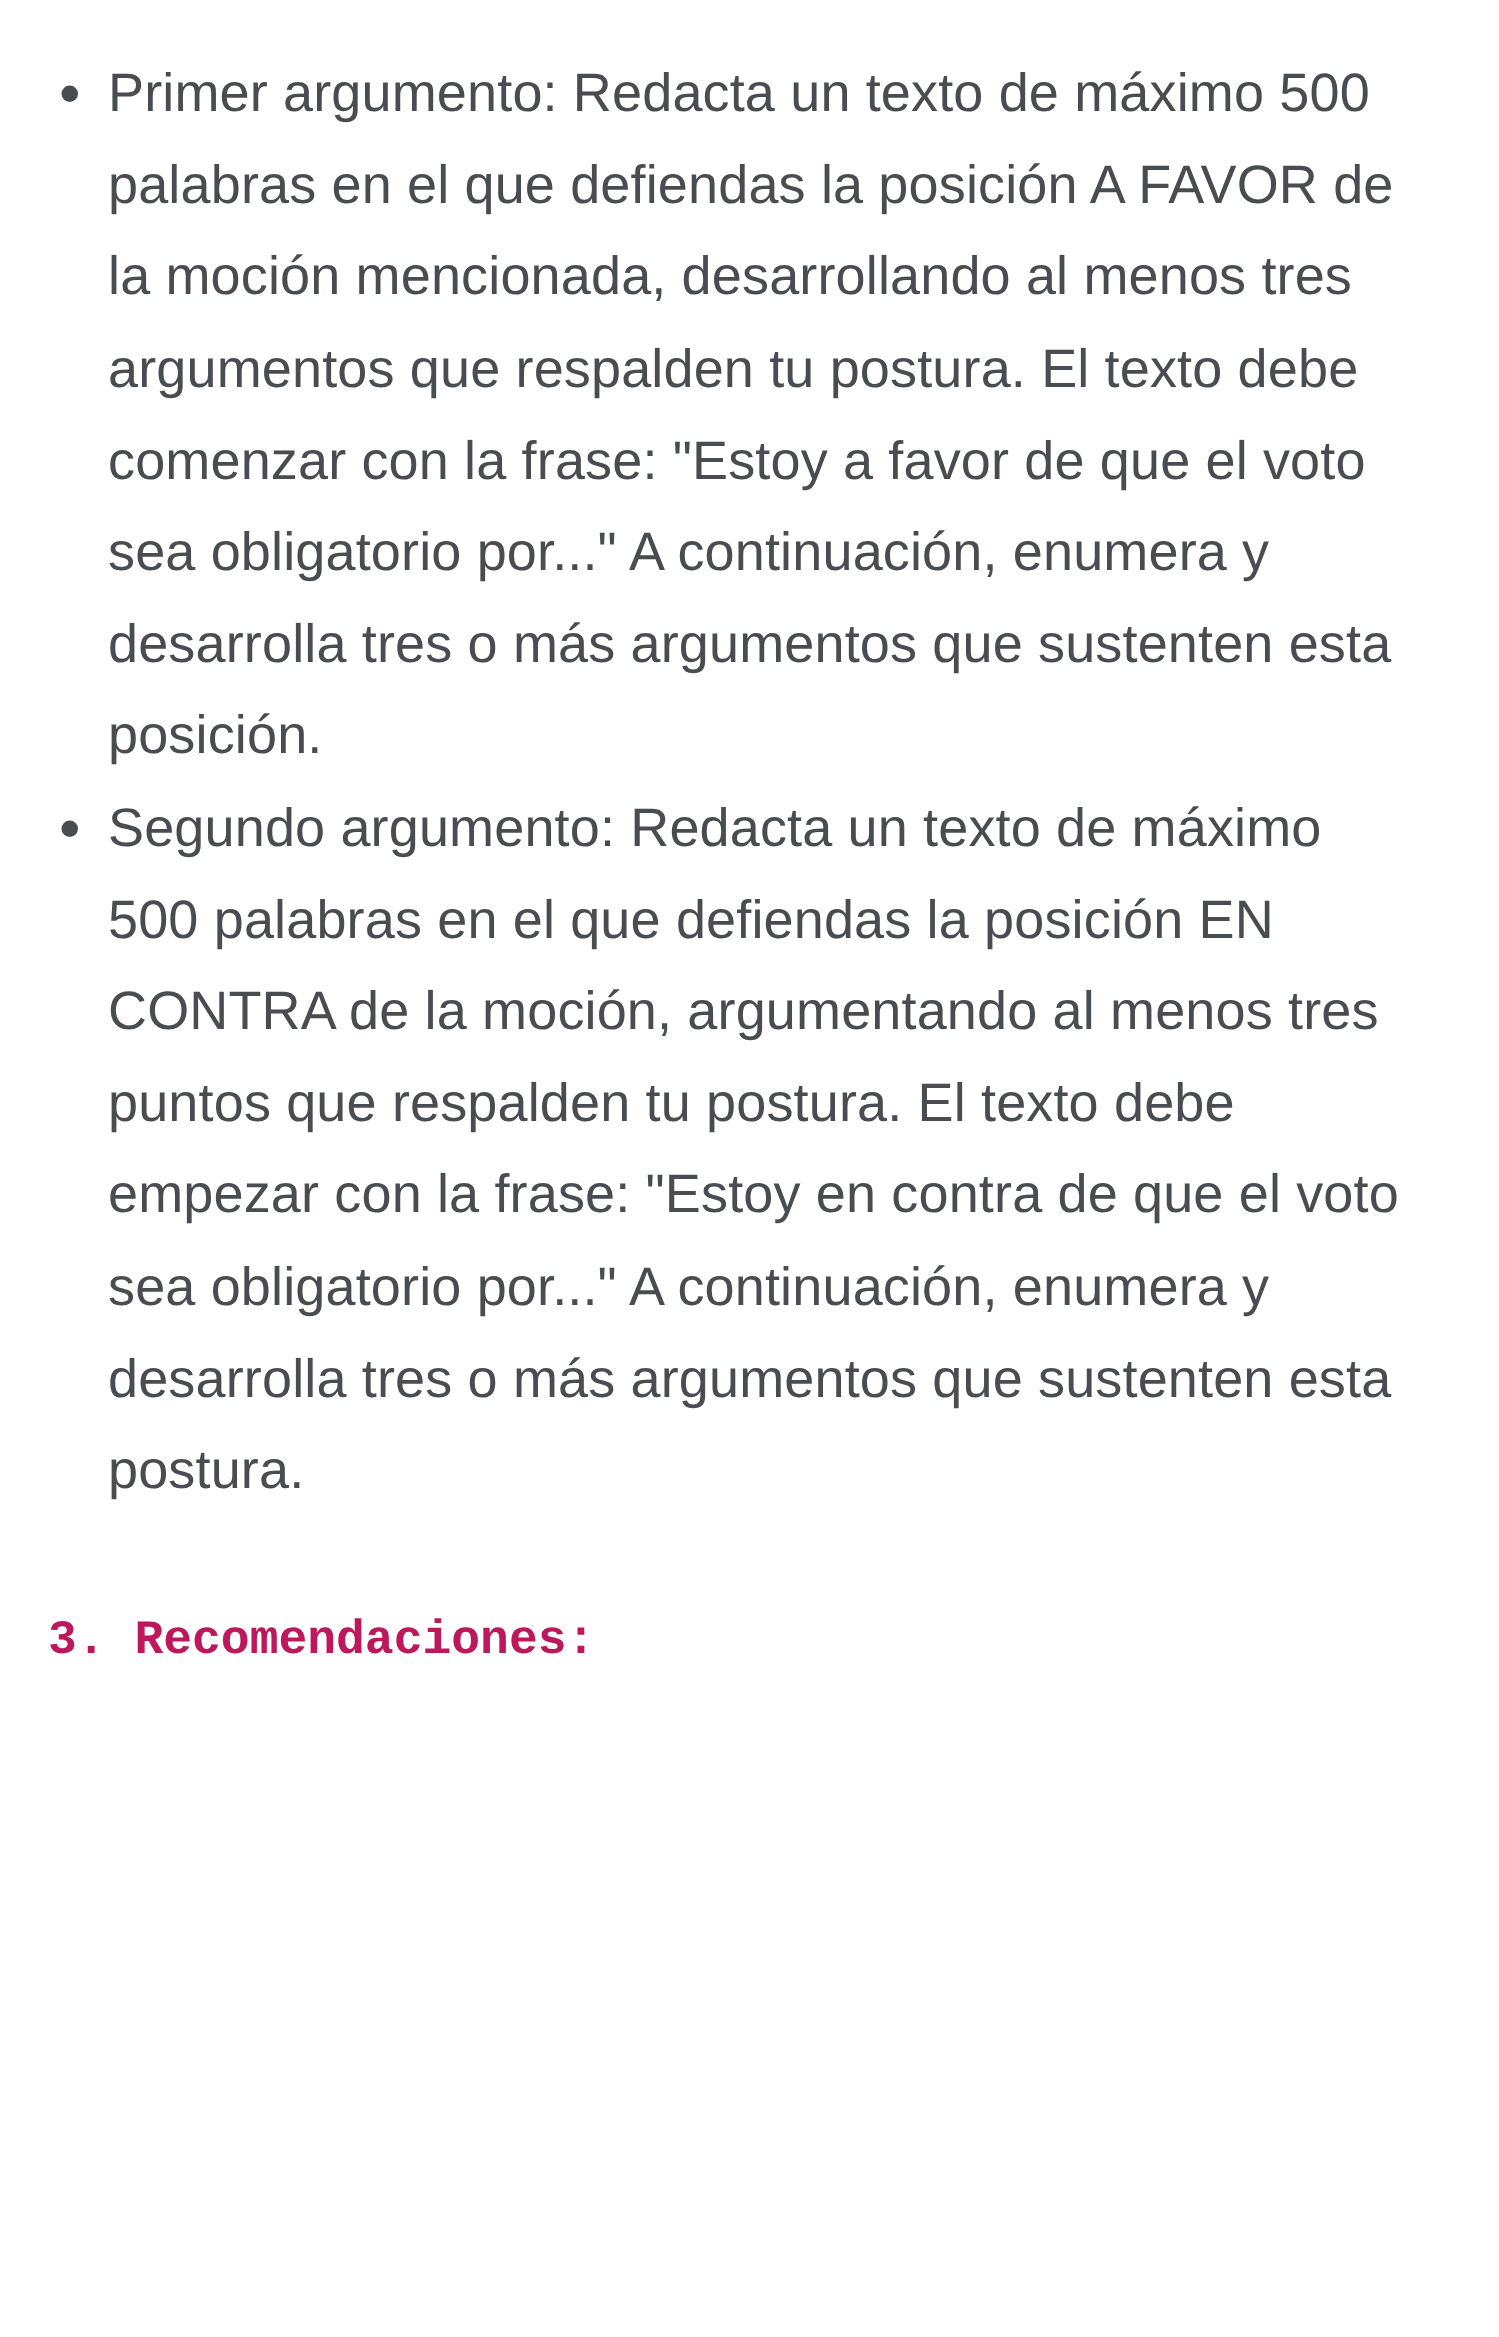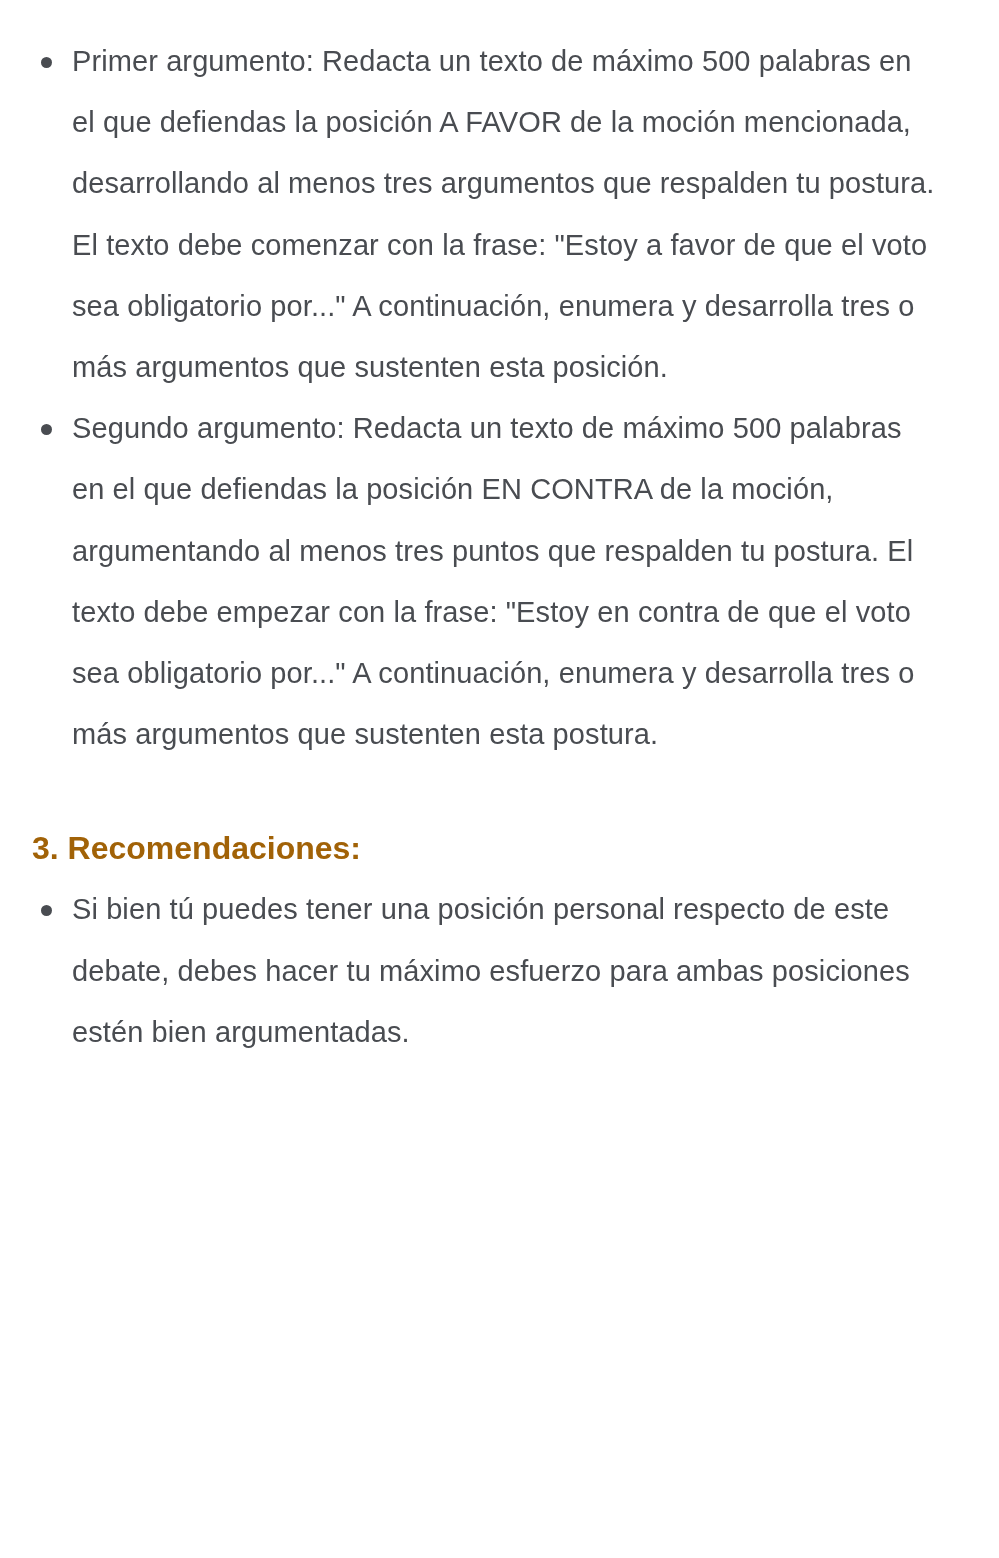--- a/index.html
+++ b/index.html
@@ -5,51 +5,48 @@
     html, body { margin: 0; padding: 0; background: #ffffff; }
     body {
       width: 999px; height: 1558px; overflow: hidden;
       font-family: "Liberation Sans", "DejaVu Sans", sans-serif;
       color: #494c51;
     }
     .content { position: relative; padding: 31px 0 0 0; }
     ul.list { list-style: none; margin: 0; padding: 0 0 0 72px; width: 870px; }
     ul.list li {
       position: relative;
-      font-size: 29px;
+      font-size: 36px;
       line-height: 61.2px;
       letter-spacing: 0.1px;
     }
     ul.list li .bullet {
       position: absolute; left: -31px; top: 26px;
       width: 11px; height: 11px; border-radius: 50%;
       background: #494c51;
     }
     .section-heading {
       margin: 53px 0 0 32px;
       font-size: 32px; line-height: 61px; font-weight: bold;
-      color: #a16207;
+      color: #be185d;
+      font-family: Liberation Mono, monospace;
     }
   </style>
 </head>
 <body>
 
 <div class="content">
   <ul class="list">
     <li>
       <span class="bullet"></span>
       <span>Primer argumento: Redacta un texto de máximo 500 palabras en el que defiendas la posición A FAVOR de la moción mencionada, desarrollando al menos tres argumentos que respalden tu postura. El texto debe comenzar con la frase: "Estoy a favor de que el voto sea obligatorio por..." A continuación, enumera y desarrolla tres o más argumentos que sustenten esta posición.</span>
     </li>
     <li>
       <span class="bullet"></span>
       <span>Segundo argumento: Redacta un texto de máximo 500 palabras en el que defiendas la posición EN CONTRA de la moción, argumentando al menos tres puntos que respalden tu postura. El texto debe empezar con la frase: "Estoy en contra de que el voto sea obligatorio por..." A continuación, enumera y desarrolla tres o más argumentos que sustenten esta postura.</span>
     </li>
   </ul>
 
   <div class="section-heading">3. Recomendaciones:</div>
 
   <ul class="list">
-    <li>
-      <span class="bullet"></span>
-      <span>Si bien tú puedes tener una posición personal respecto de este debate, debes hacer tu máximo esfuerzo para ambas posiciones estén bien argumentadas.</span>
-    </li>
   </ul>
 </div>
 
 </body></html>

